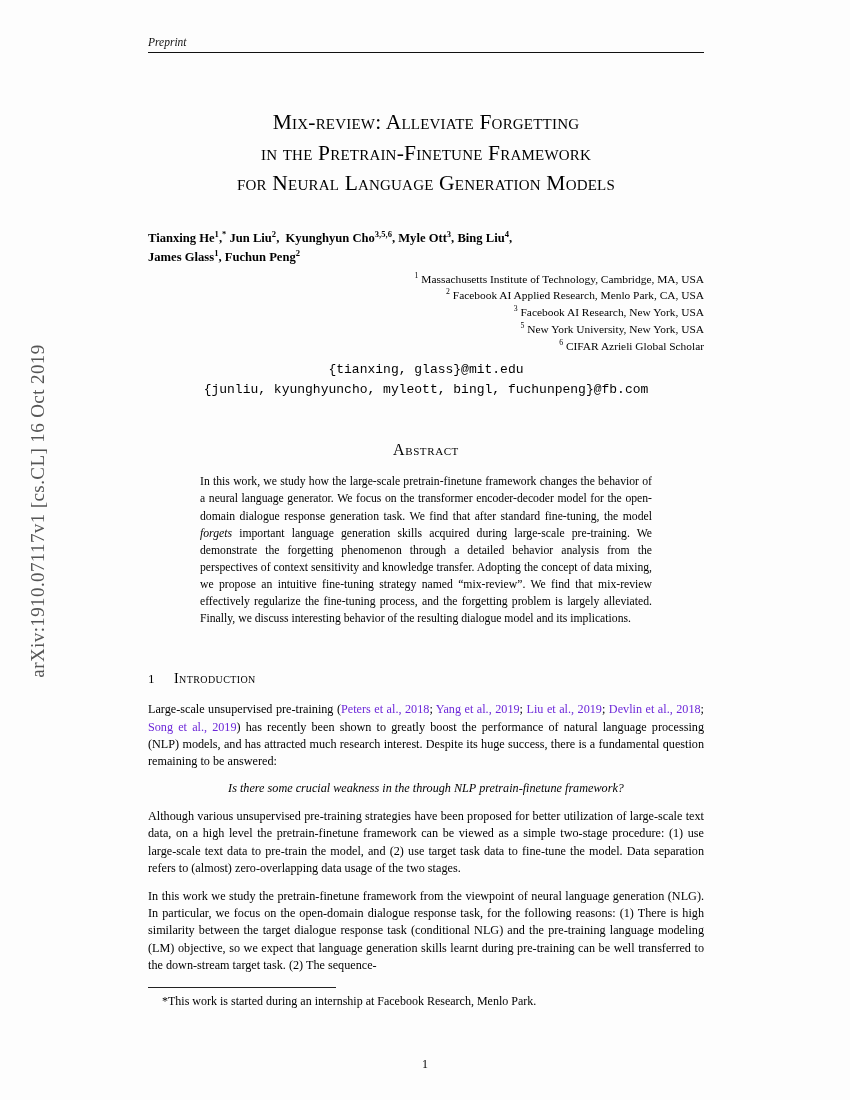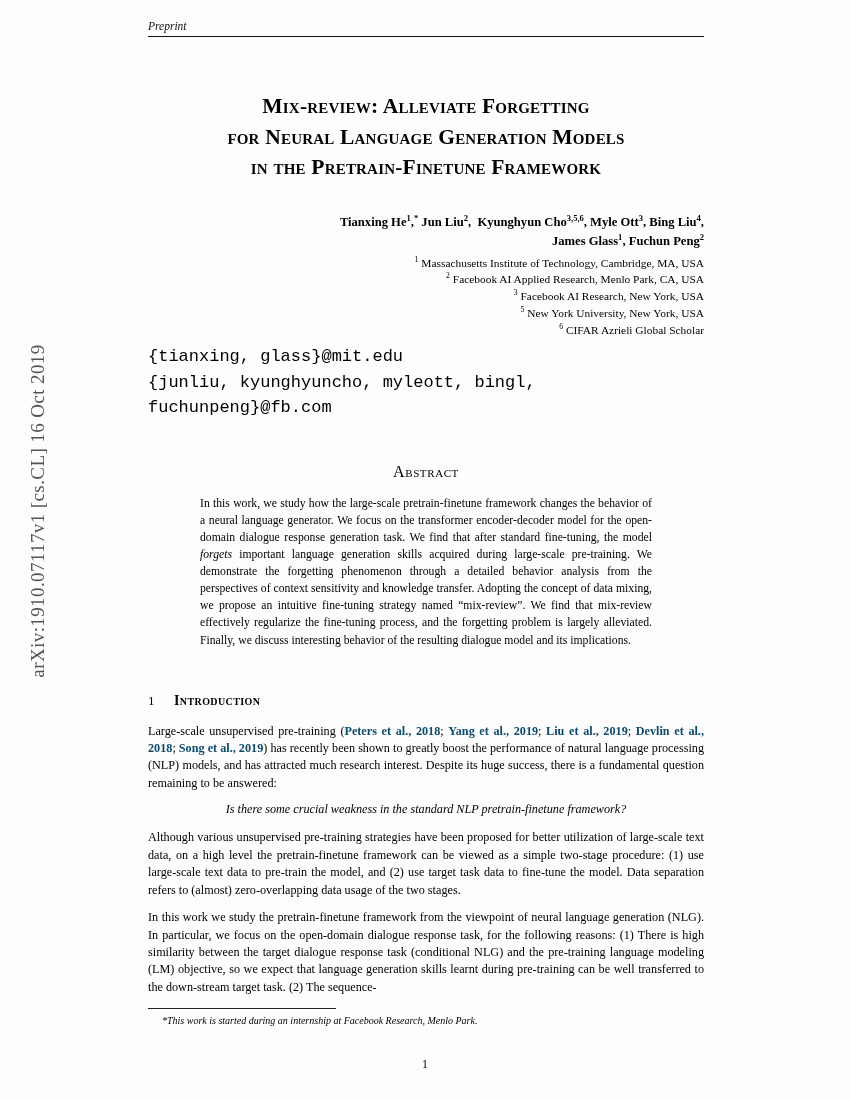--- a/index.html
+++ b/index.html
@@ -31,21 +31,21 @@
     text-align: center;
     font-family: "Liberation Serif", serif;
     font-size: 19px;
     letter-spacing: 0.4px;
     color: #555555;
     white-space: nowrap;
   }
   .content {
     position: absolute;
     left: 148px;
-    top: 20px;
+    top: 36px;
     width: 556px;
   }
   .running-head {
     font-family: "Liberation Serif", serif;
     font-style: italic;
     font-size: 11.5px;
     color: #111;
     padding-bottom: 4px;
   }
   .rule {
@@ -55,36 +55,37 @@
   }
   .title {
     text-align: center;
     font-size: 21.5px;
     line-height: 1.42;
     letter-spacing: 0.2px;
     margin: 0 auto 30px auto;
     width: 100%;
   }
   .title .line { display: block; white-space: nowrap; }
-  .sc { font-variant: small-caps; font-weight: bold; }
+  .sc { font-variant: small-caps; }
   .authors {
-    text-align: right;
+    text-align: left;
     font-size: 12.6px;
     font-weight: bold;
     line-height: 1.55;
   }
   .affil {
     text-align: right;
     font-size: 11.4px;
     line-height: 1.47;
     margin-top: 3px;
   }
   .emails {
+    text-align: center;
     font-family: "Liberation Mono", monospace;
-    font-size: 17px;
+    font-size: 13px;
     line-height: 1.5;
     margin-top: 6px;
   }
   sup { font-size: 0.68em; vertical-align: super; line-height: 0; }
   .abstract-head {
     text-align: center;
     font-variant: small-caps;
     font-size: 16px;
     letter-spacing: 0.6px;
     margin-top: 42px;
@@ -103,38 +104,37 @@
     letter-spacing: 0.4px;
   }
   .section-head .num { display: inline-block; width: 26px; }
   .section-head .sc { font-variant: small-caps; font-size: 14px; margin-top: 8px; }
   p.body {
     font-size: 12.2px;
     line-height: 1.43;
     text-align: justify;
     margin: 0 0 10px 0;
   }
-  .cite { color: #0c4a6e; font-weight: bold; }
+  .cite { color: #6d28d9; }
   .q-indent {
     font-style: italic;
     text-align: center;
     font-size: 12.2px;
     margin: 4px 0 12px 0;
   }
   .footnote-rule {
     width: 188px;
     border-bottom: 0.8px solid #222;
     margin-top: 12px;
     margin-bottom: 5px;
   }
   .footnote {
-    font-size: 10px;
+    font-size: 12px;
     line-height: 1.4;
     padding-left: 14px;
-    font-style: italic;
   }
   .pagenum {
     position: absolute;
     bottom: 28px;
     left: 0;
     width: 850px;
     text-align: center;
     font-size: 12px;
   }
 </style>
@@ -145,22 +145,22 @@
 
   <div class="arxiv-stamp">arXiv:1910.07117v1  [cs.CL]  16 Oct 2019</div>
 
   <div class="content">
 
     <div class="running-head">Preprint</div>
     <div class="rule"></div>
 
     <div class="title">
       <span class="line sc">Mix-review: Alleviate Forgetting</span>
+      <span class="line sc">in the Pretrain-Finetune Framework</span>
       <span class="line sc">for Neural Language Generation Models</span>
-      <span class="line sc">in the Pretrain-Finetune Framework</span>
     </div>
 
     <div class="authors">
       <div>
         Tianxing He<sup>1</sup>,<sup>*</sup> Jun Liu<sup>2</sup>,&nbsp; Kyunghyun Cho<sup>3,5,6</sup>, Myle Ott<sup>3</sup>, Bing Liu<sup>4</sup>,
       </div>
       <div>
         James Glass<sup>1</sup>, Fuchun Peng<sup>2</sup>
       </div>
     </div>
@@ -200,21 +200,21 @@
     <p class="body">
       Large-scale unsupervised pre-training (<span class="cite">Peters et al., 2018</span>;
       <span class="cite">Yang et al., 2019</span>;
       <span class="cite">Liu et al., 2019</span>;
       <span class="cite">Devlin et al., 2018</span>;
       <span class="cite">Song et al., 2019</span>) has recently been shown to greatly boost the performance
       of natural language processing (NLP) models, and has attracted much research interest. Despite its
       huge success, there is a fundamental question remaining to be answered:
     </p>
 
-    <div class="q-indent">Is there some crucial weakness in the standard NLP pretrain-finetune framework?</div>
+    <div class="q-indent">Is there some crucial weakness in the through NLP pretrain-finetune framework?</div>
 
 
     <p class="body">Although various unsupervised pre-training strategies have been proposed for better utilization of large-scale text data, on a high level the pretrain-finetune framework can be viewed as a simple two-stage procedure: (1) use large-scale text data to pre-train the model, and (2) use target task data to fine-tune the model. Data separation refers to (almost) zero-overlapping data usage of the two stages.</p>
 
     <p class="body">In this work we study the pretrain-finetune framework from the viewpoint of neural language generation (NLG). In particular, we focus on the open-domain dialogue response task, for the following reasons: (1) There is high similarity between the target dialogue response task (conditional NLG) and the pre-training language modeling (LM) objective, so we expect that language generation skills learnt during pre-training can be well transferred to the down-stream target task. (2) The sequence-</p>
 
     <div class="footnote-rule"></div>
     <div class="footnote">*This work is started during an internship at Facebook Research, Menlo Park.</div>
 
   </div>

